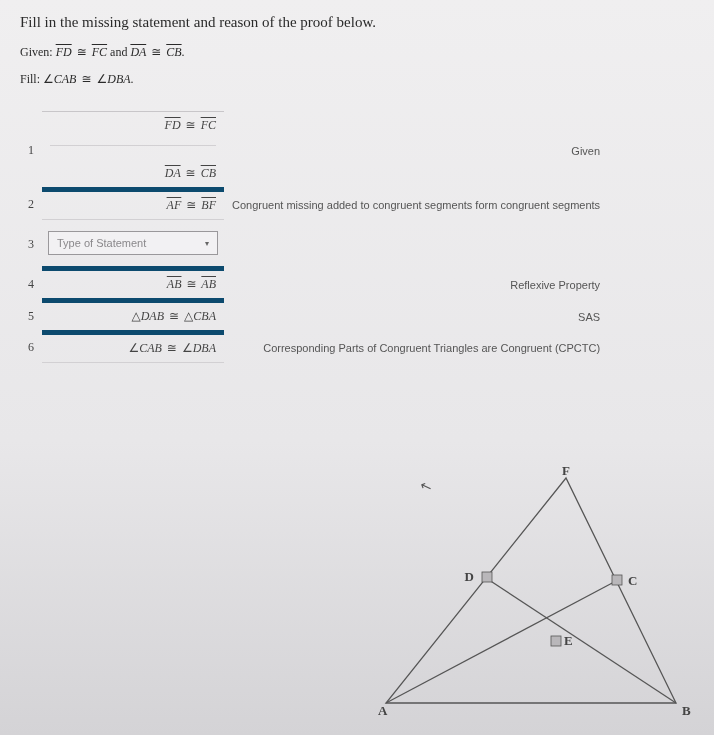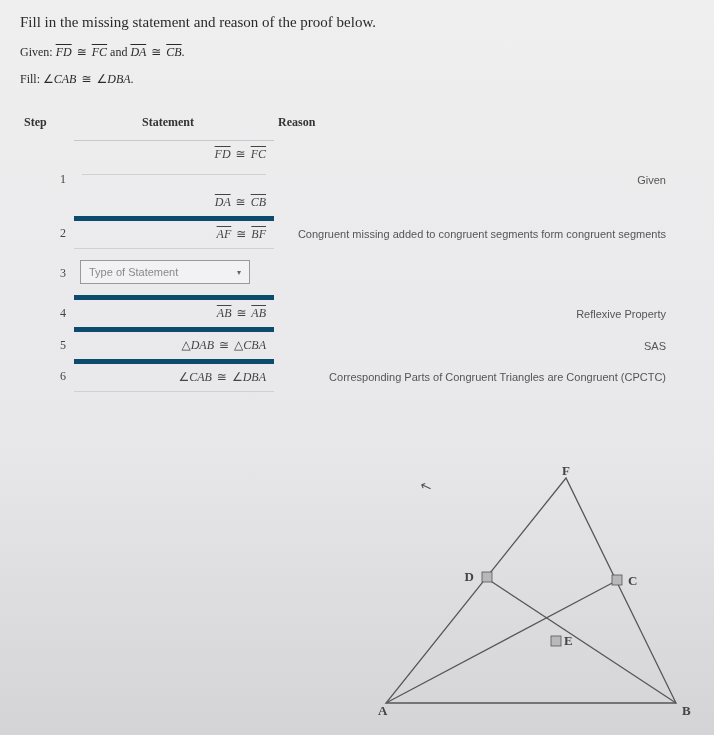--- a/index.html
+++ b/index.html
@@ -116,25 +116,20 @@
 <p class="prove">
   <span class="lbl">Fill:</span>
   <span class="math">
     <span class="upright">∠</span><span>CAB</span>
     <span class="cong">≅</span>
     <span class="upright">∠</span><span>DBA</span></span><span class="upright">.</span>
 </p>
 
 <table class="proof">
   <tbody>
-      <tr>
-    <th class="step-h">Step</th>
-    <th class="stmt-h">Statement</th>
-    <th class="reason-h">Reason</th>
-  </tr>
 
   <tr class="first">
     <td class="stepcell">
           <div class="stepnum">1</div>
         </td>
     <td class="stmt">
       <span class="ovl">FD</span>
       <span class="cong">≅</span>
       <span class="ovl">FC</span>
       <span class="line2">

